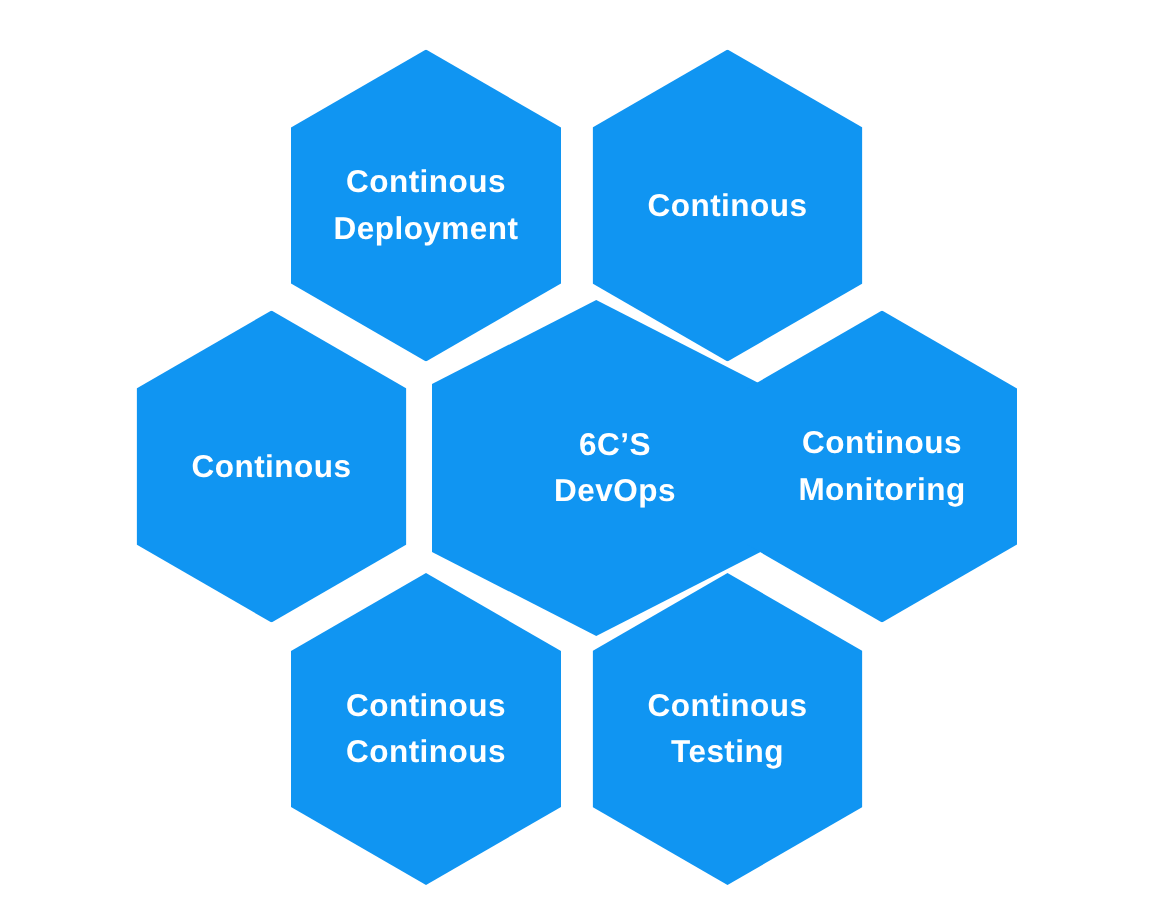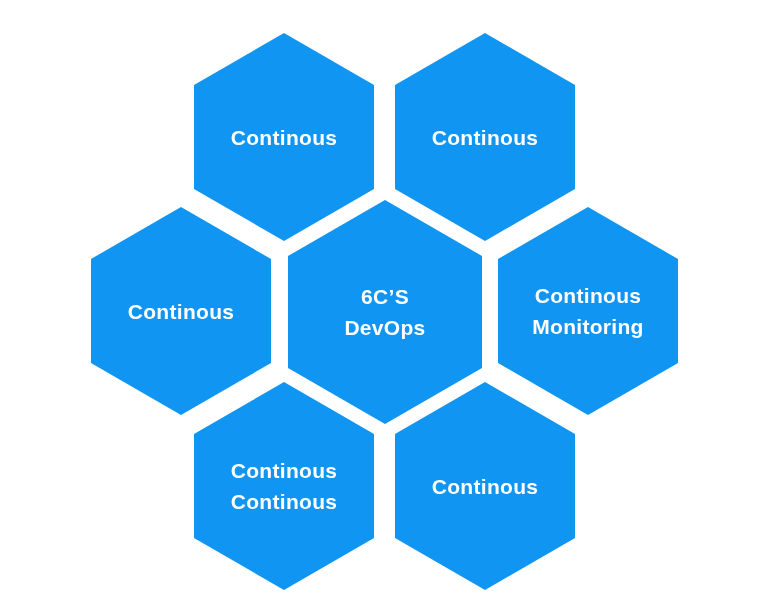--- a/index.html
+++ b/index.html
@@ -18,21 +18,21 @@
   .hex {
     position: absolute;
     display: flex;
     align-items: center;
     justify-content: center;
     text-align: center;
     clip-path: polygon(50% 0%, 100% 25%, 100% 75%, 50% 100%, 0% 75%, 0% 25%);
     background: #1095F2;
   }
   .hex.outer { width: 180px; height: 208px; }
-  .hex.hub   { width: 194px; height: 224px; }
+  .hex.hub   { width: 194px; height: 224px; padding-left: 25px; }
 
   .hex-label {
     display: flex;
     flex-direction: column;
     color: #ffffff;
     font-weight: 700;
     font-size: 21px;
     line-height: 31px;
     letter-spacing: 0.3px;
   }
@@ -47,20 +47,21 @@
   .pos-testing     { left: 395px; top: 382px; }
 </style>
 </head>
 <body>
 
 <div class="canvas">
 
   <div class="hex outer pos-deployment" style="background: rgb(16, 149, 242);">
     <div class="hex-label" style="color: rgb(255, 255, 255);">
       <span>Continous</span>
+      <span>Deployment</span>
     </div>
   </div>
 
   <div class="hex outer pos-planning" style="background: rgb(16, 149, 242);">
     <div class="hex-label" style="color: rgb(255, 255, 255);">
       <span>Continous</span>
     </div>
   </div>
 
   <div class="hex outer pos-delivery" style="background: rgb(16, 149, 242);">
@@ -86,16 +87,17 @@
   <div class="hex outer pos-monitoring" style="background: rgb(16, 149, 242);">
     <div class="hex-label" style="color: rgb(255, 255, 255);">
       <span>Continous</span>
       <span>Continous</span>
     </div>
   </div>
 
   <div class="hex outer pos-testing" style="background: rgb(16, 149, 242);">
     <div class="hex-label" style="color: rgb(255, 255, 255);">
       <span>Continous</span>
+      <span>Testing</span>
     </div>
   </div>
 
 </div>
 
 </body></html>

